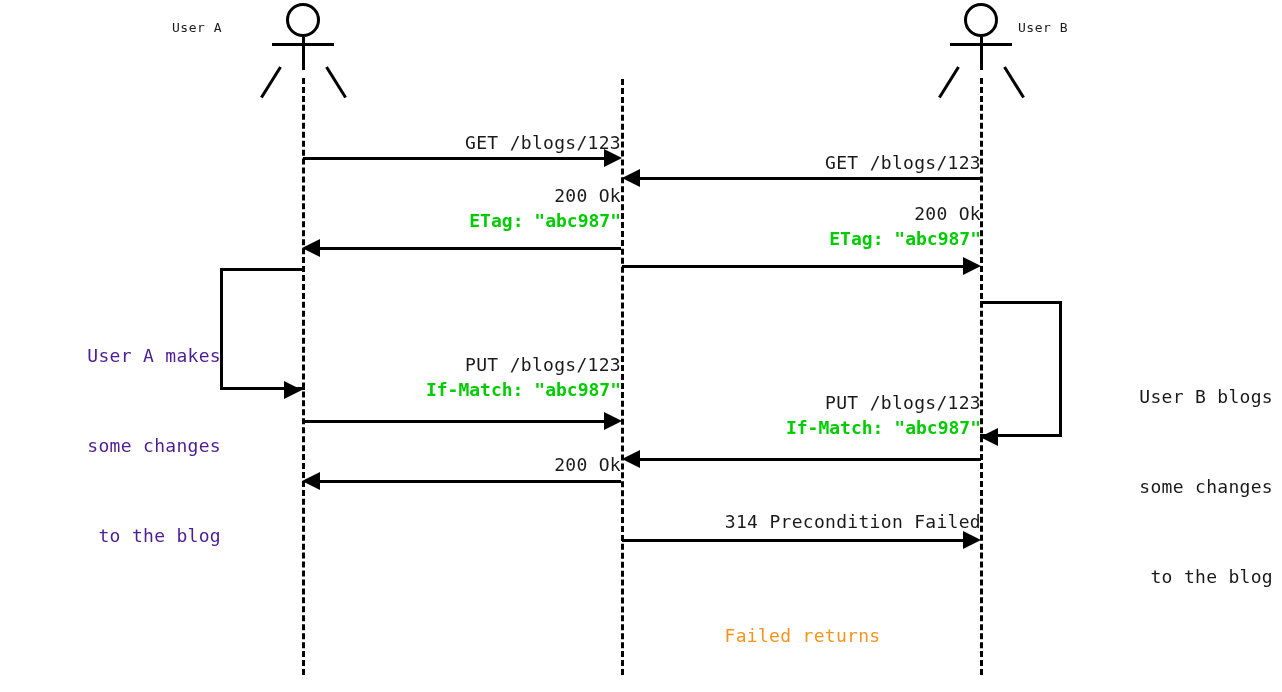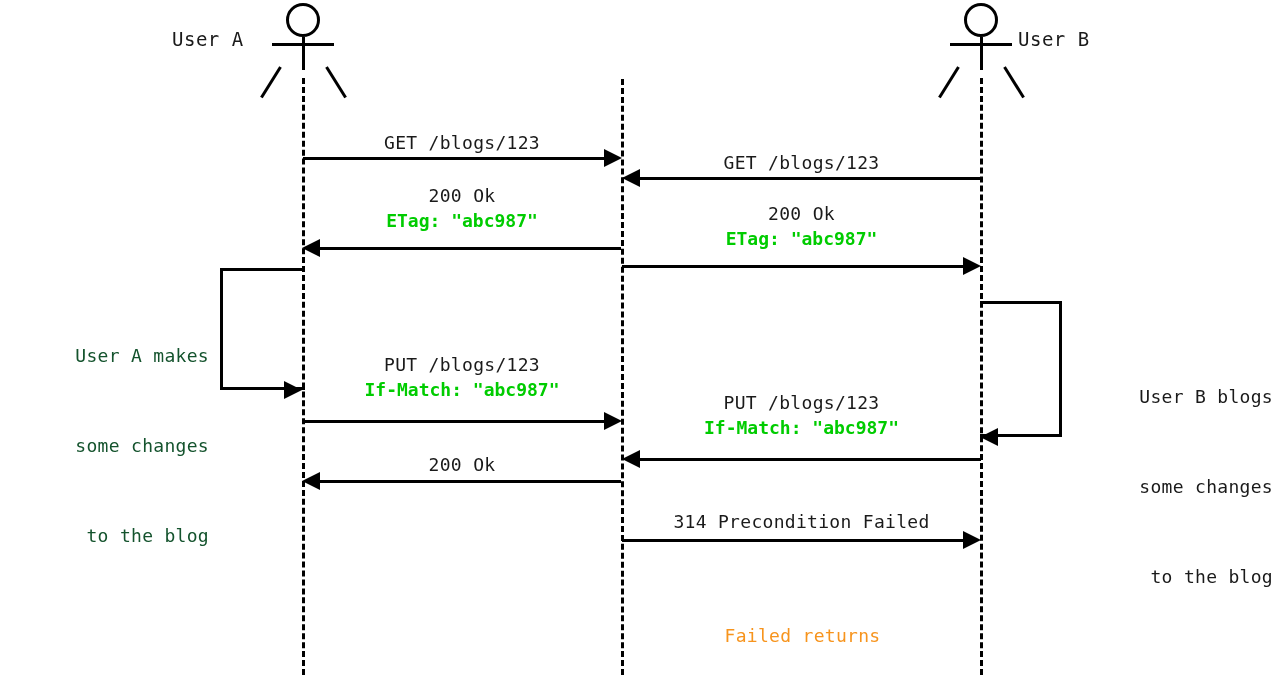--- a/index.html
+++ b/index.html
@@ -26,25 +26,24 @@
     border-radius: 50%;
     background: #fff;
     box-sizing: border-box;
   }
   .actor-line {
     position: absolute;
     background: #000;
   }
   .actor-label {
     position: absolute;
-    font-size: 19px;
+    font-size: 13px;
     color: #1a1a1a;
     white-space: nowrap;
     letter-spacing: 0.5px;
-    margin-top: 8px;
   }
   .participant-box {
     position: absolute;
     border: 3px solid #000;
     background: #fff;
     box-sizing: border-box;
     display: flex;
     align-items: center;
     justify-content: center;
     font-size: 19px;
@@ -76,21 +75,21 @@
   }
   .arrowhead.left {
     border-top: 9px solid transparent;
     border-bottom: 9px solid transparent;
     border-right: 18px solid #000;
   }
 
   
   .msg-label {
     position: absolute;
-    text-align: center;
+    text-align: right;
     white-space: nowrap;
     font-size: 18px;
     line-height: 25px;
     color: #1a1a1a;
     letter-spacing: 0.3px;
   }
   .msg-label .hdr {
     font-weight: bold;
     letter-spacing: 0px;
   }
@@ -180,21 +179,21 @@
       <div>200 Ok</div>
       <div class="hdr" style="color:#00cc00;">ETag: "abc987"</div>
     </div>
     <div class="msg-line" style="left:622px; top:265px; width:341px;"></div>
     <div class="arrowhead right" style="left:963px; top:257px;"></div>
   </div>
 
   <div>
     <div class="selfcall left-side" style="left:220px; top:268px; width:85px; height:122px;"></div>
     <div class="arrowhead right" style="left:284px; top:381px;"></div>
-    <div class="note right-align" style="left:4px; top:281px; width:205px; color:#14532d;">
+    <div class="note right-align" style="left:16px; top:281px; width:205px; color:#4c1d95;">
       <div>User A makes</div>
       <div>some changes</div>
       <div>to the blog</div>
     </div>
   </div>
 
   <div>
     <div class="selfcall right-side" style="left:980px; top:301px; width:82px; height:136px;"></div>
     <div class="arrowhead left" style="left:980px; top:428px;"></div>
     <div class="note right-align" style="left:1073px; top:322px; width:200px; color:#1a1a1a;">

